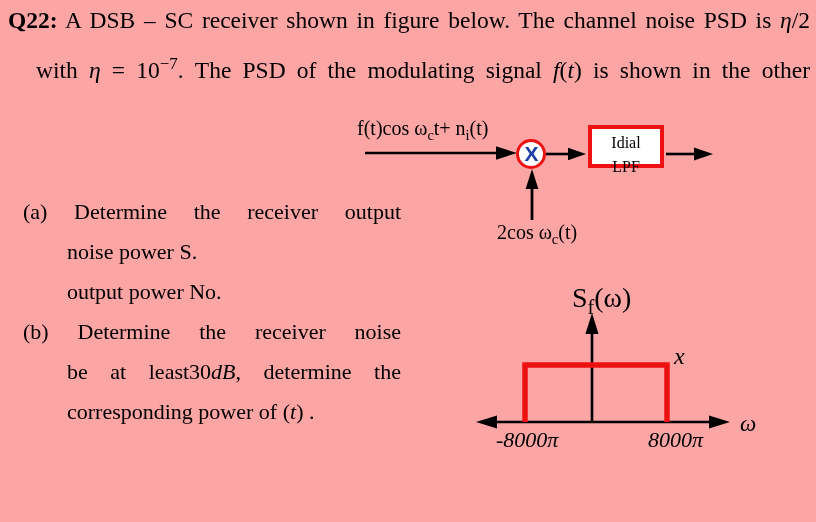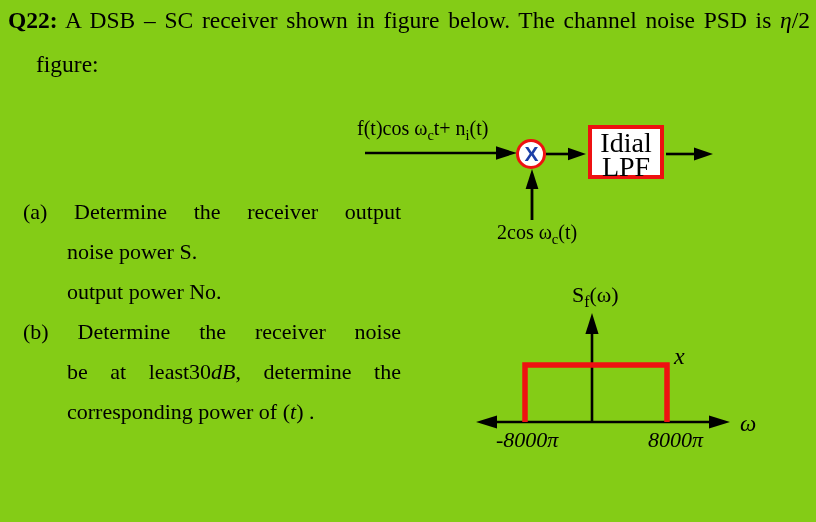--- a/index.html
+++ b/index.html
@@ -1,59 +1,59 @@
 <!DOCTYPE html>
 <html><head>
 <meta charset="utf-8">
 <style>
   html,body{margin:0;padding:0;background:#ffffff;}
-  .page{position:relative;width:816px;height:522px;background:#84cc16;overflow:hidden;
+  .page{position:relative;width:816px;height:522px;background:#fca5a5;overflow:hidden;
         font-family:"Liberation Serif", serif;color:#000;}
 
   
   .heading{position:absolute;left:8px;top:-2px;width:802px;font-size:23.5px;line-height:44px;}
   .h-line{white-space:normal;}
   .j{text-align:justify;text-align-last:justify;}
   .h-indent{padding-left:28px;}
 
   
   .questions{position:absolute;left:23px;top:192px;width:378px;font-size:22px;}
   .q-line{line-height:40px;height:40px;white-space:normal;}
   .cont{padding-left:44px;}
 
   
   .lbl{position:absolute;font-size:20px;line-height:22px;white-space:nowrap;}
   sub{font-size:0.72em;}
   sup{font-size:0.72em;}
 
-  .lpf-box{position:absolute;left:588px;top:125px;width:76px;height:54px;box-sizing:border-box;
+  .lpf-box{position:absolute;left:588px;top:125px;width:76px;height:43px;box-sizing:border-box;
            border:4px solid #ee1111;background:#ffffff;text-align:center;
-           font-size:28px;line-height:24px;padding-top:2px;}
+           font-size:16px;line-height:24px;padding-top:2px;}
 
   .mult-x{position:absolute;left:521px;top:140px;width:21px;height:28px;line-height:28px;
           text-align:center;font-family:"Liberation Sans",sans-serif;font-weight:600;
           font-size:21px;color:#1d3fa6;}
 
-  .chart-title{position:absolute;left:572px;top:282px;font-size:22px;white-space:nowrap;}
+  .chart-title{position:absolute;left:572px;top:282px;font-size:28px;white-space:nowrap;}
   .it{font-style:italic;}
   .x-lbl{position:absolute;left:674px;top:343px;font-size:24px;}
   .w-lbl{position:absolute;left:740px;top:411px;font-size:23px;}
   .tick-neg{position:absolute;left:496px;top:427px;font-size:22px;}
   .tick-pos{position:absolute;left:648px;top:427px;font-size:22px;}
 
   svg.overlay{position:absolute;left:0;top:0;pointer-events:none;}
 </style>
 </head>
 <body>
 
 <div class="page">
 
   <div class="heading">
     <div class="h-line j"><b>Q22:</b> A DSB – SC receiver shown in figure below. The channel noise PSD is <i>η</i>/2</div>
-    <div class="h-line h-indent">figure:</div>
+    <div class="h-line j h-indent">with <i>η</i> = 10<sup>−7</sup>. The PSD of the modulating signal <i>f</i>(<i>t</i>) is shown in the other</div>
   </div>
 
   <div class="questions">
     <div class="q-line j">(a) Determine the receiver output</div>
     <div class="q-line cont">noise power S.</div>
     <div class="q-line cont">output power No.</div>
     <div class="q-line j">(b) Determine the receiver noise</div>
     <div class="q-line j cont">be at least30<i>dB</i>, determine the</div>
     <div class="q-line cont">corresponding power of (<i>t</i>) .</div>
   </div>

